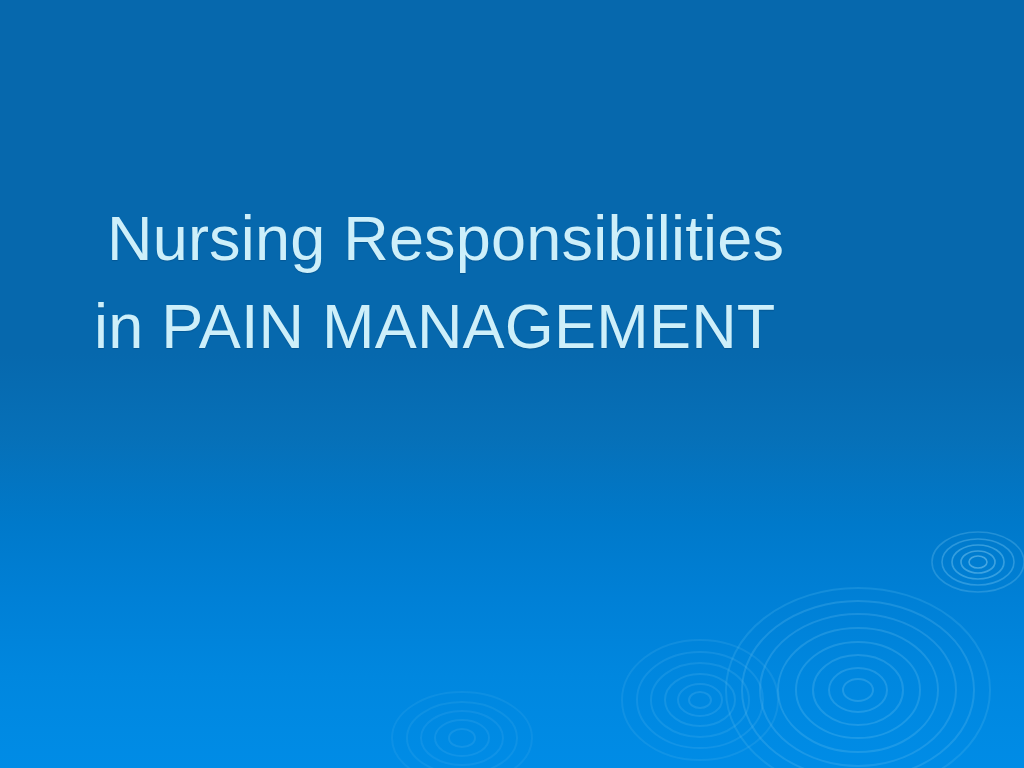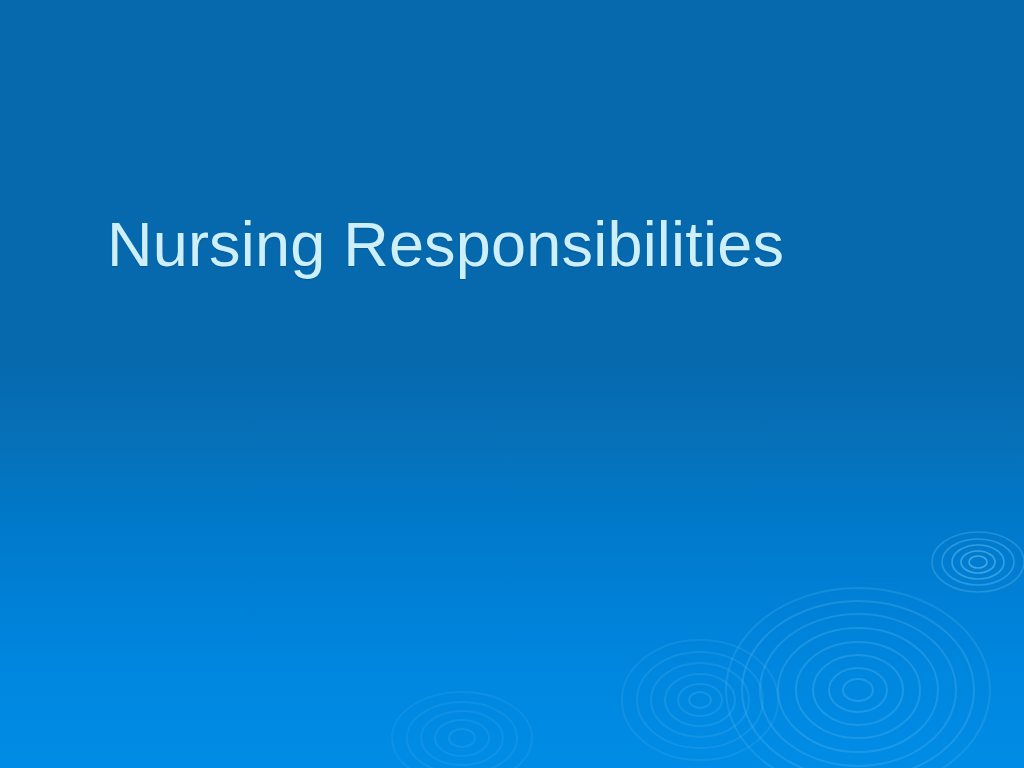--- a/index.html
+++ b/index.html
@@ -39,21 +39,21 @@
   .ripple svg { display: block; overflow: visible; }
   .ripple ellipse {
     fill: none;
     vector-effect: non-scaling-stroke;
   }
 
   
   .title-block {
     position: absolute;
     left: 90px;
-    top: 200px;
+    top: 194px;
     width: 860px;
   }
   .title-line {
     color: #CDEFFA;
     font-size: 63px;
     line-height: 88px;
     font-weight: 400;
     letter-spacing: 0.2px;
     white-space: nowrap;
     text-shadow: 0 1px 1px rgba(0, 48, 88, 0.28);
@@ -109,15 +109,16 @@
         <ellipse cx="0" cy="0" rx="41" ry="27" stroke="#63BEEF" stroke-opacity="0.15" stroke-width="2"></ellipse>
         <ellipse cx="0" cy="0" rx="27" ry="18" stroke="#6EC4F1" stroke-opacity="0.15" stroke-width="2"></ellipse>
         <ellipse cx="0" cy="0" rx="13" ry="9" stroke="#7ACAF3" stroke-opacity="0.15" stroke-width="2"></ellipse>
       </svg>
     </div>
 
   </div>
 
   <div class="title-block">
     <div class="title-line line-1">Nursing Responsibilities</div>
+    <div class="title-line line-2">in PAIN MANAGEMENT</div>
   </div>
 
 </div>
 
 </body></html>

